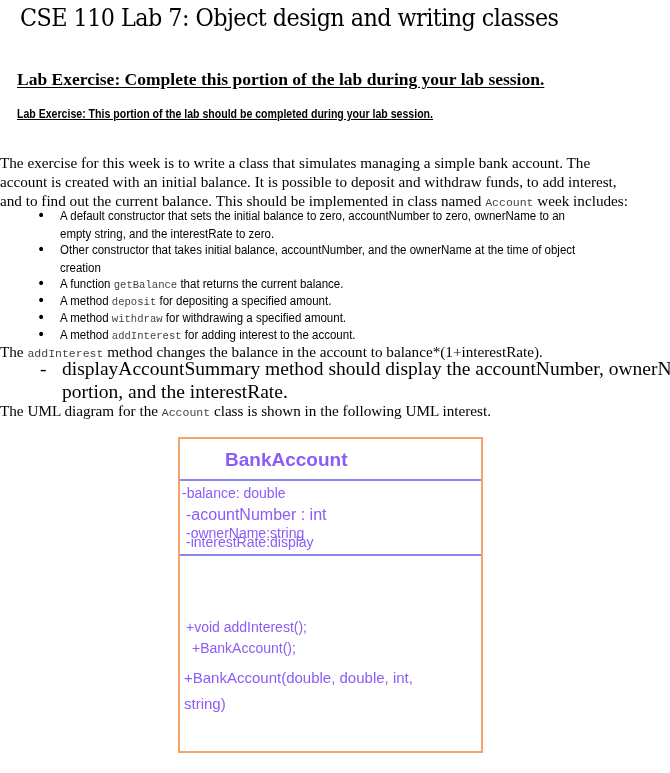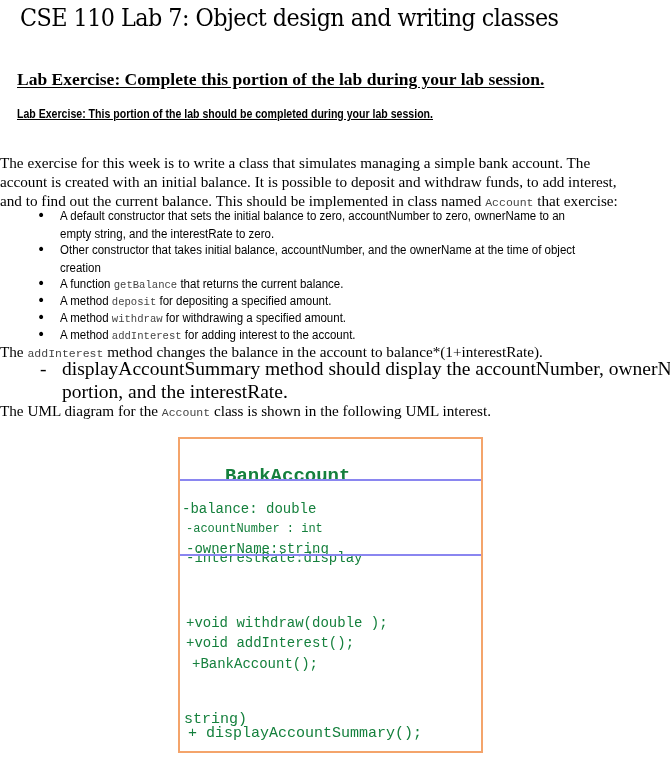--- a/index.html
+++ b/index.html
@@ -8,32 +8,32 @@
   .title { left: 20px; top: 4px; font-family: "DejaVu Serif", serif; font-size: 24px; letter-spacing: -0.6px; transform: scaleX(0.93); transform-origin: left; }
   .h2 { left: 17px; top: 69px; font-family: "Liberation Serif", serif; font-size: 17.5px; font-weight: bold; text-decoration: underline; text-underline-offset: 2px; }
   .h3 { left: 17px; top: 107px; font-family: "Liberation Sans", sans-serif; font-size: 12px; font-weight: bold; text-decoration: underline; transform: scaleX(0.88); transform-origin: left; }
   .para { font-family: "Liberation Serif", serif; font-size: 15.2px; left: 0; }
   .mono { font-family: "Liberation Mono", monospace; font-size: 11.5px; color: #444; }
   .bul { font-family: "Liberation Sans", sans-serif; font-size: 12.5px; transform: scaleX(0.92); transform-origin: left; }
   .dot { left: 37px; font-size: 14px; font-family: "DejaVu Sans", sans-serif; }
   .big { font-family: "Liberation Serif", serif; font-size: 19.5px; }
   .uml { position: absolute; left: 178px; top: 437px; width: 305px; height: 316px; border: 2px solid #f4a46b; box-sizing: border-box; }
   .uml .sep { position: absolute; left: 0; right: 0; height: 0; border-top: 2px solid #8a86f0; }
-  .umlt { font-family: Liberation Mono, monospace; color: #15803d; margin-top: 16px; }
+  .umlt { font-family: Liberation Sans, sans-serif; color: #8b5cf6; }
 </style>
 </head>
 <body>
 
 <div class="abs title">CSE 110 Lab 7: Object design and writing classes</div>
 <div class="abs h2">Lab Exercise: Complete this portion of the lab during your lab session.</div>
 <div class="abs h3">Lab Exercise: This portion of the lab should be completed during your lab session.</div>
 
 <div class="abs para" style="top:154px">The exercise for this week is to write a class that simulates managing a simple bank account. The</div>
 <div class="abs para" style="top:173px">account is created with an initial balance. It is possible to deposit and withdraw funds, to add interest,</div>
-<div class="abs para" style="top:192px"><span>and to find out the current balance. This should be implemented in class named </span><span class="mono">Account</span><span> that exercise:</span></div>
+<div class="abs para" style="top:192px"><span>and to find out the current balance. This should be implemented in class named </span><span class="mono">Account</span><span> week includes:</span></div>
 
 <div>
   <div class="abs dot" style="top:207px">•</div>
   <div class="abs bul" style="left:60px;top:209px">A default constructor that sets the initial balance to zero, accountNumber to zero,  ownerName to an</div>
   <div class="abs bul" style="left:60px;top:227px">empty string, and the interestRate to zero.</div>
 
   <div class="abs dot" style="top:241px">•</div>
   <div class="abs bul" style="left:60px;top:243px">Other constructor that takes initial balance, accountNumber, and the ownerName at the time of object</div>
   <div class="abs bul" style="left:60px;top:261px">creation</div>
 
@@ -56,24 +56,23 @@
 <div class="abs big" style="left:62px;top:358px">displayAccountSummary method should display the accountNumber, ownerName,</div>
 <div class="abs big" style="left:62px;top:381px">portion, and the interestRate.</div>
 
 <div class="abs para" style="top:402px"><span>The UML diagram for the </span><span class="mono">Account</span><span> class is shown in  the following UML interest.</span></div>
 
 <div class="uml">
   <div class="abs umlt" style="left:45px;top:10px;font-size:19px;font-weight:bold;">BankAccount</div>
   <div class="sep" style="top:40px"></div>
 
   <div class="abs umlt" style="left:2px;top:46px;font-size:14px">-balance: double</div>
-  <div class="abs umlt" style="left:6px;top:67px;font-size:12px">-acountNumber : int</div>
+  <div class="abs umlt" style="left:6px;top:67px;font-size:16px">-acountNumber : int</div>
   <div class="abs umlt" style="left:6px;top:86px;font-size:14px">-ownerName:string</div>
   <div class="abs umlt" style="left:6px;top:95px;font-size:14px">-interestRate:display</div>
   <div class="sep" style="top:115px"></div>
 
-  <div class="abs umlt" style="left:6px;top:160px;font-size:14px">+void withdraw(double );</div>
   <div class="abs umlt" style="left:6px;top:180px;font-size:14px">+void addInterest();</div>
   <div class="abs umlt" style="left:12px;top:201px;font-size:14px">+BankAccount();</div>
 
+  <div class="abs umlt" style="left:4px;top:230px;font-size:15px">+BankAccount(double, double, int,</div>
   <div class="abs umlt" style="left:4px;top:256px;font-size:15px">string)</div>
-  <div class="abs umlt" style="left:8px;top:270px;font-size:15px">+ displayAccountSummary();</div>
 </div>
 
 </body></html>

